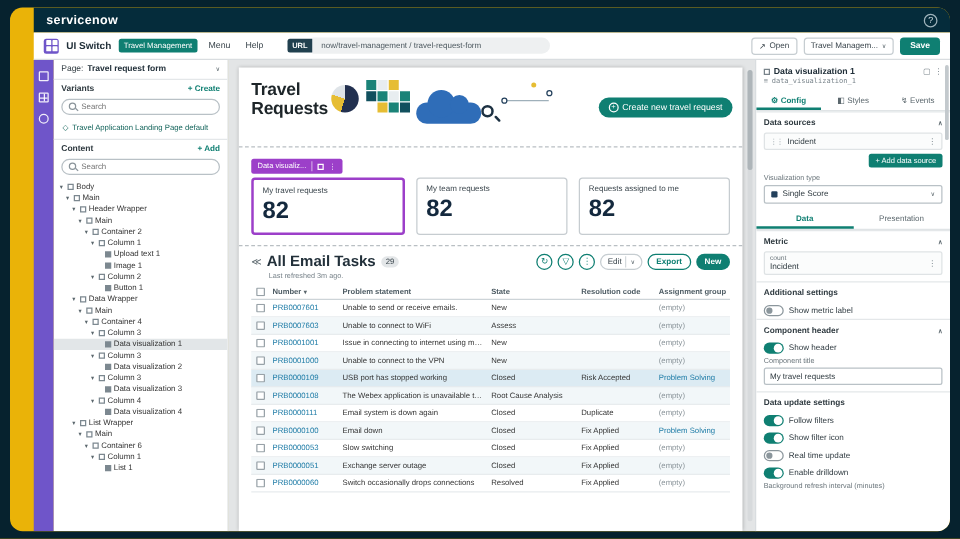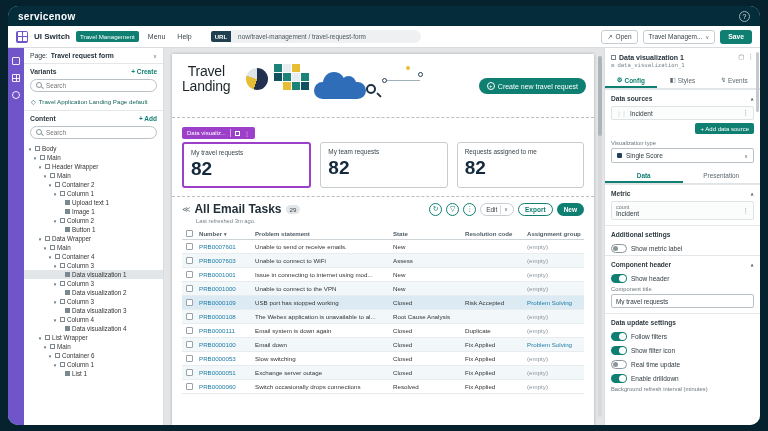--- a/index.html
+++ b/index.html
@@ -1,19 +1,19 @@
 <!DOCTYPE html>
 <html><head>
 <meta charset="utf-8">
 <style>
   * { margin:0; padding:0; box-sizing:border-box; }
   html,body { width:768px; height:431px; overflow:hidden; }
   body { background:#06222e; font-family:"Liberation Sans", sans-serif; color:#2f3a40; }
   .screen { width:768px; height:431px; padding:6px 8px; }
-  .window { width:100%; height:100%; border-radius:10px; overflow:hidden; display:flex; flex-direction:column; background:#86efac; }
+  .window { width:100%; height:100%; border-radius:10px; overflow:hidden; display:flex; flex-direction:column; background:#eab308;padding-left:19px; }
 
   
   .topbar { flex:0 0 20px; background:#052c3b; display:flex; align-items:center; padding:0 10px; }
   .brand { color:#fff; font-size:10px; font-weight:bold; letter-spacing:.3px; }
   .spacer { flex:1; }
   .help-circle { width:11px; height:11px; border:1px solid #9fb3bb; border-radius:50%; color:#d5e3e8; font-size:7px; display:flex; align-items:center; justify-content:center; }
 
   
   .menubar { flex:0 0 22px; background:#fff; border-bottom:1px solid #d9dde0; display:flex; align-items:center; gap:6px; padding:0 8px; font-size:7px; }
   .uib-logo { width:12px; height:12px; background:#6f55c9; border-radius:2px; display:grid; grid-template-columns:4px 4px; grid-auto-rows:4px; gap:1px; padding:1.5px; }
@@ -54,21 +54,21 @@
   .tree-row.selected { background:#e2e6e8; }
   .caret { width:6px; flex:0 0 6px; font-size:5px; color:#5b676d; text-align:center; }
   .ticon { width:5px; height:5px; flex:0 0 5px; }
   .t-box { border:1px solid #7c8890; }
   .t-fill { background:#7c8890; }
 
   
   .canvas { flex:1; background:#e3e5e6; position:relative; overflow:hidden; padding:6px 10px 0 8px; min-width:0; }
   .page { background:#fff; height:100%; box-shadow:0 0 3px rgba(0,0,0,.25); display:flex; flex-direction:column; overflow:hidden; }
   .page-header { position:relative; height:64px; border-bottom:1px dashed #b9bfc3; flex:0 0 auto; }
-  .big-title { position:absolute; left:10px; top:10px; font-size:14px; line-height:15px; font-weight:normal; color:#1d2529; letter-spacing:-.2px;text-align:center; }
+  .big-title { position:absolute; left:10px; top:10px; font-size:14px; line-height:15px; font-weight:bold; color:#1d2529; letter-spacing:-.2px; }
   .illus { position:absolute; left:74px; top:6px; width:190px; height:54px; }
   .logo-circle { position:absolute; left:0; top:8px; width:22px; height:22px; border-radius:50%; background:conic-gradient(#22304f 0 55%, #e6bd33 55% 80%, #dfe4e8 80% 100%); }
   .mosaic { position:absolute; left:28px; top:4px; display:grid; grid-template-columns:repeat(4,8px); grid-auto-rows:8px; gap:1px; }
   .m-teal{background:#1b8378}.m-dark{background:#11505e}.m-yellow{background:#e6bd33}.m-light{background:#e8edf0}.m-none{background:transparent}
   .cloud { position:absolute; left:68px; top:22px; width:52px; height:17px; background:#2f6db8; border-radius:9px; }
   .cloud::before { content:""; position:absolute; left:9px; top:-10px; width:22px; height:22px; border-radius:50%; background:#2f6db8; }
   .cloud::after { content:""; position:absolute; left:27px; top:-6px; width:15px; height:15px; border-radius:50%; background:#2f6db8; }
   .magnifier { position:absolute; left:120px; top:24px; width:10px; height:10px; border:2px solid #1d3142; border-radius:50%; background:rgba(255,255,255,.85); z-index:2; }
   .magnifier::after { content:""; position:absolute; left:8px; top:8px; width:6px; height:2px; background:#1d3142; transform:rotate(45deg); border-radius:1px; }
   .mol-line { position:absolute; left:138px; top:20px; width:36px; height:1px; background:#9fb0ba; }
@@ -365,21 +365,21 @@
             </div>
           </div>
       </div>
 
       <div class="canvas">
         <div class="page">
 
           <div class="page-header">
             <div class="big-title">
               <div>Travel</div>
-              <div>Landing</div>
+              <div>Requests</div>
             </div>
             <div class="illus">
               <span class="logo-circle"></span>
               <span class="mosaic">
                   <i class="m-teal"></i>
                   <i class="m-light"></i>
                   <i class="m-yellow"></i>
                   <i class="m-none"></i>
                   <i class="m-dark"></i>
                   <i class="m-teal"></i>

